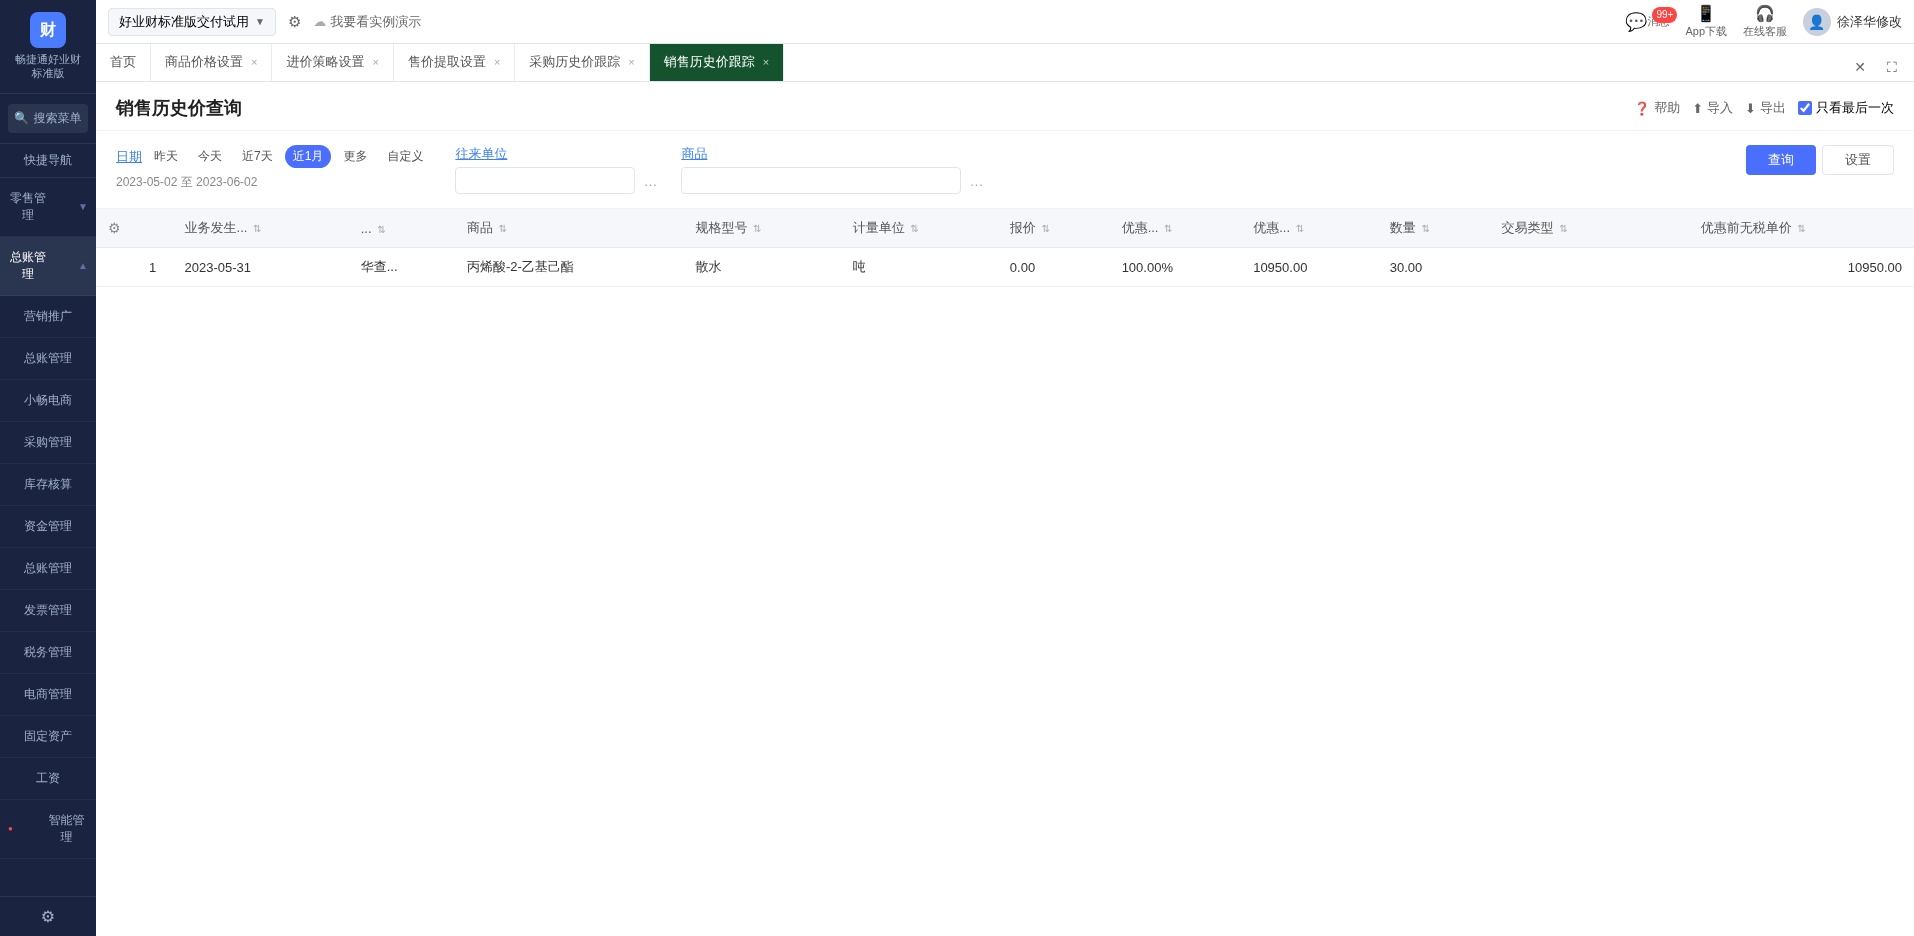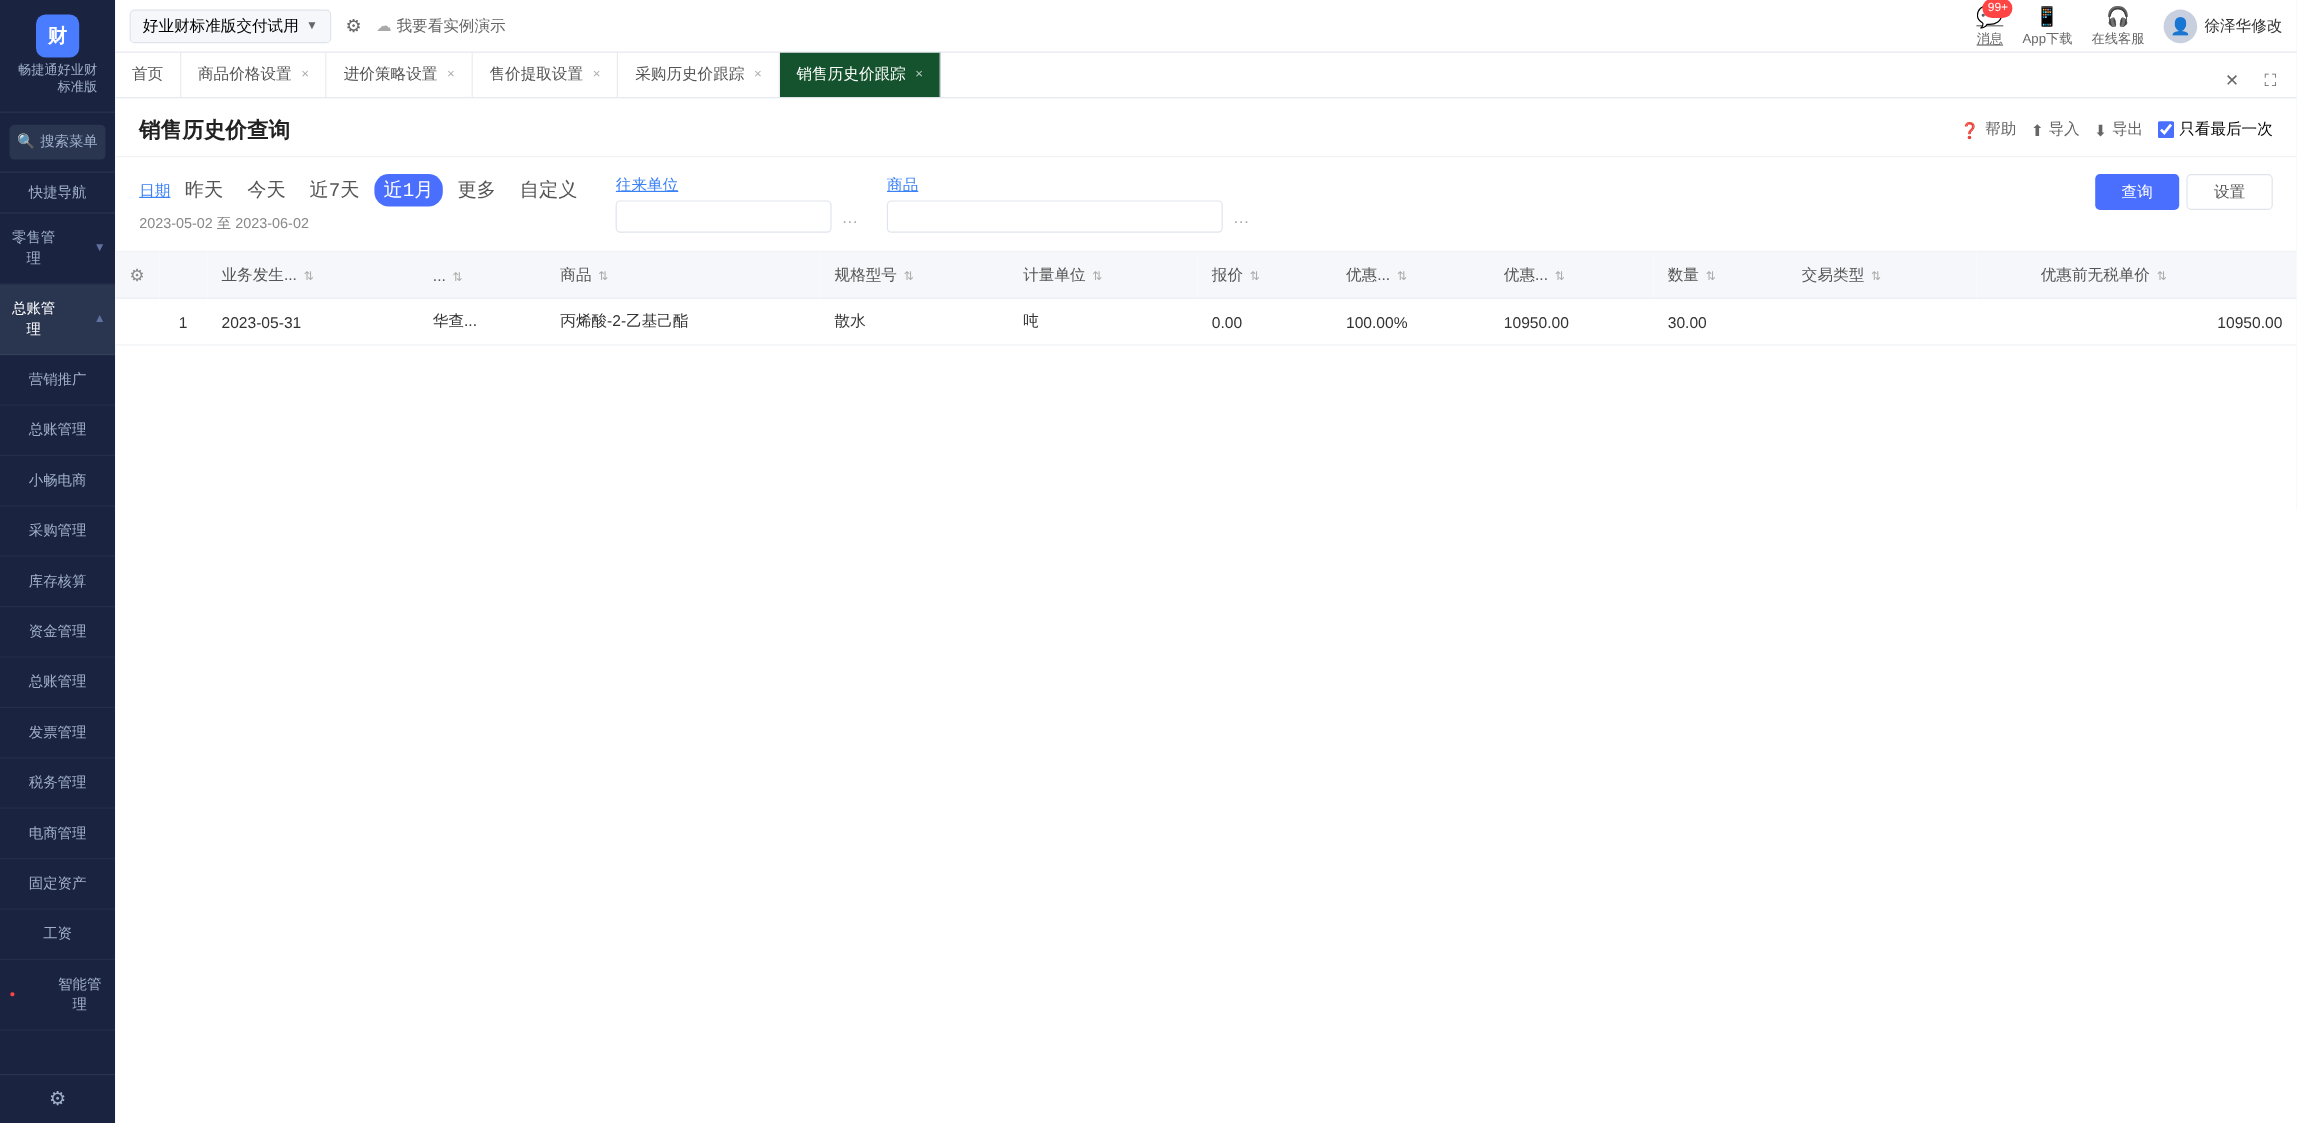--- a/index.html
+++ b/index.html
@@ -23,21 +23,21 @@
       flex-direction: column;
       border-bottom: 1px solid #2a3550;
     }
     .sidebar-logo-icon {
       width: 36px; height: 36px;
       background: #4a7cff;
       border-radius: 8px;
       display: flex; align-items: center; justify-content: center;
       color: white; font-size: 16px; font-weight: bold; margin-bottom: 4px;
     }
-    .sidebar-logo-text { font-size: 11px; color: #a0b0cc; text-align: right; line-height: 1.3; }
+    .sidebar-logo-text { font-size: 11px; color: #a0b0cc; text-align: center; line-height: 1.3; }
     .sidebar-search {
       padding: 10px 8px;
       border-bottom: 1px solid #2a3550;
     }
     .sidebar-search-btn {
       width: 100%; background: #2a3550; border: none; color: #a0b0cc;
       padding: 6px 4px; border-radius: 4px; cursor: pointer; font-size: 12px;
       display: flex; align-items: center; justify-content: center; gap: 4px;
     }
     .sidebar-nav-btn {
@@ -107,22 +107,22 @@
     .topbar-demo {
       display: flex; align-items: center; gap: 4px;
       color: #666; cursor: pointer; font-size: 13px;
     }
     .topbar-demo-icon { color: #aaa; }
     .topbar-right {
       margin-left: auto;
       display: flex; align-items: center; gap: 16px;
     }
     .topbar-msg {
-      display: flex; flex-direction: column; align-items: center;
-      cursor: pointer; color: #666; font-size: 11px; position: relative; text-decoration: underline;
+      display: flex; flex-direction: row; align-items: center;
+      cursor: pointer; color: #666; font-size: 11px; position: relative;
     }
     .topbar-badge {
       position: absolute; top: -4px; right: -8px;
       background: #ff4444; color: #fff; font-size: 10px;
       border-radius: 8px; padding: 0 4px; line-height: 16px;
     }
     .topbar-btn {
       display: flex; flex-direction: column; align-items: center;
       cursor: pointer; color: #666; font-size: 11px;
     }
@@ -193,22 +193,22 @@
     
     .filter-bar {
       padding: 14px 20px;
       display: flex; align-items: flex-start; gap: 24px;
       border-bottom: 1px solid #f0f2f5;
     }
     .filter-group { display: flex; flex-direction: column; gap: 4px; }
     .filter-label { font-size: 13px; color: #3b82f6; text-decoration: underline; }
     .filter-date-btns { display: flex; align-items: center; gap: 4px; }
     .date-btn {
-      padding: 3px 8px; border-radius: 12px; font-size: 16px;
-      cursor: pointer; border: none; background: transparent; color: #555; font-family: Liberation Mono, monospace;
+      padding: 3px 8px; border-radius: 12px; font-size: 12px;
+      cursor: pointer; border: none; background: transparent; color: #555;
     }
     .date-btn.active {
       background: #4a6fff; color: #fff; border-radius: 12px;
     }
     .filter-date-range { font-size: 12px; color: #888; margin-top: 2px; }
     .filter-input-group {
       display: flex; align-items: center; gap: 8px;
     }
     .filter-input {
       border: 1px solid #e0e4ec; border-radius: 4px;

